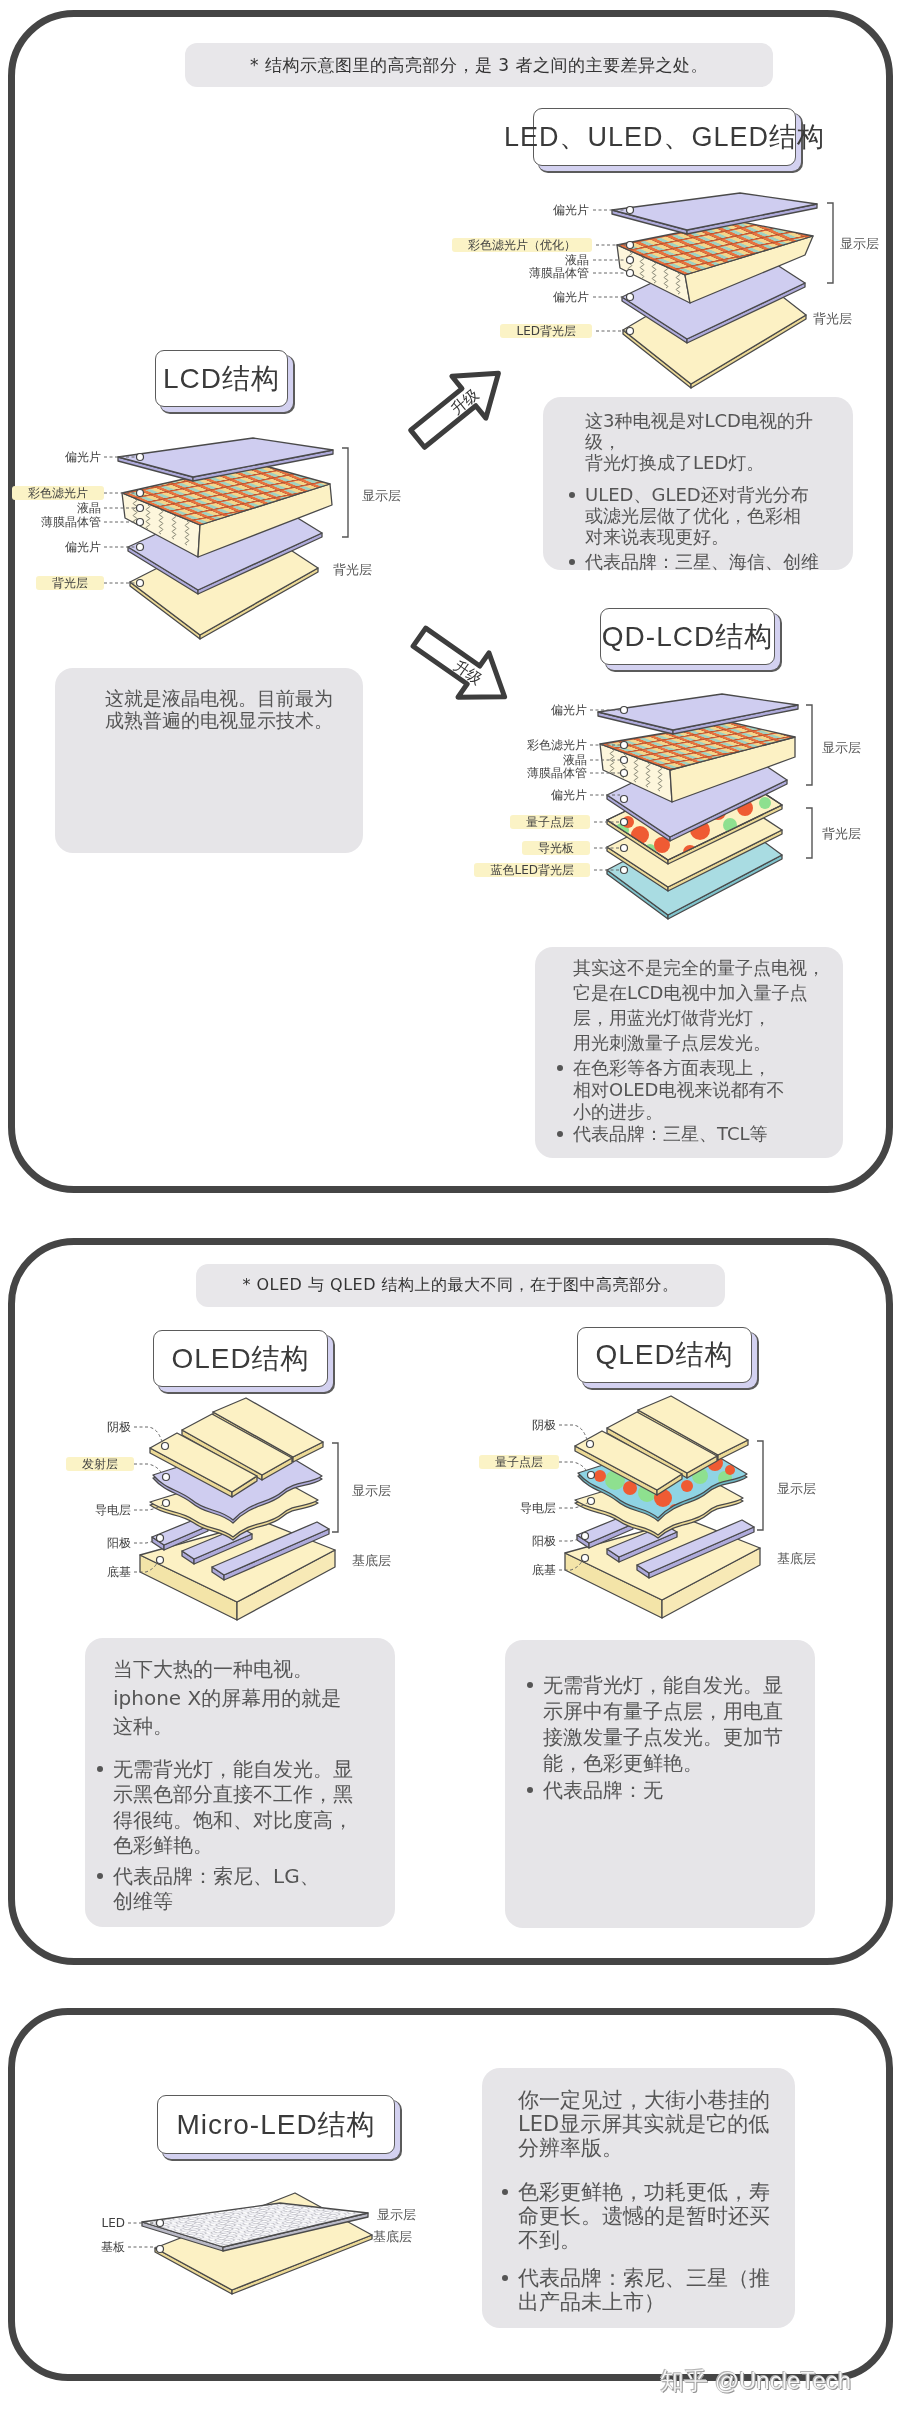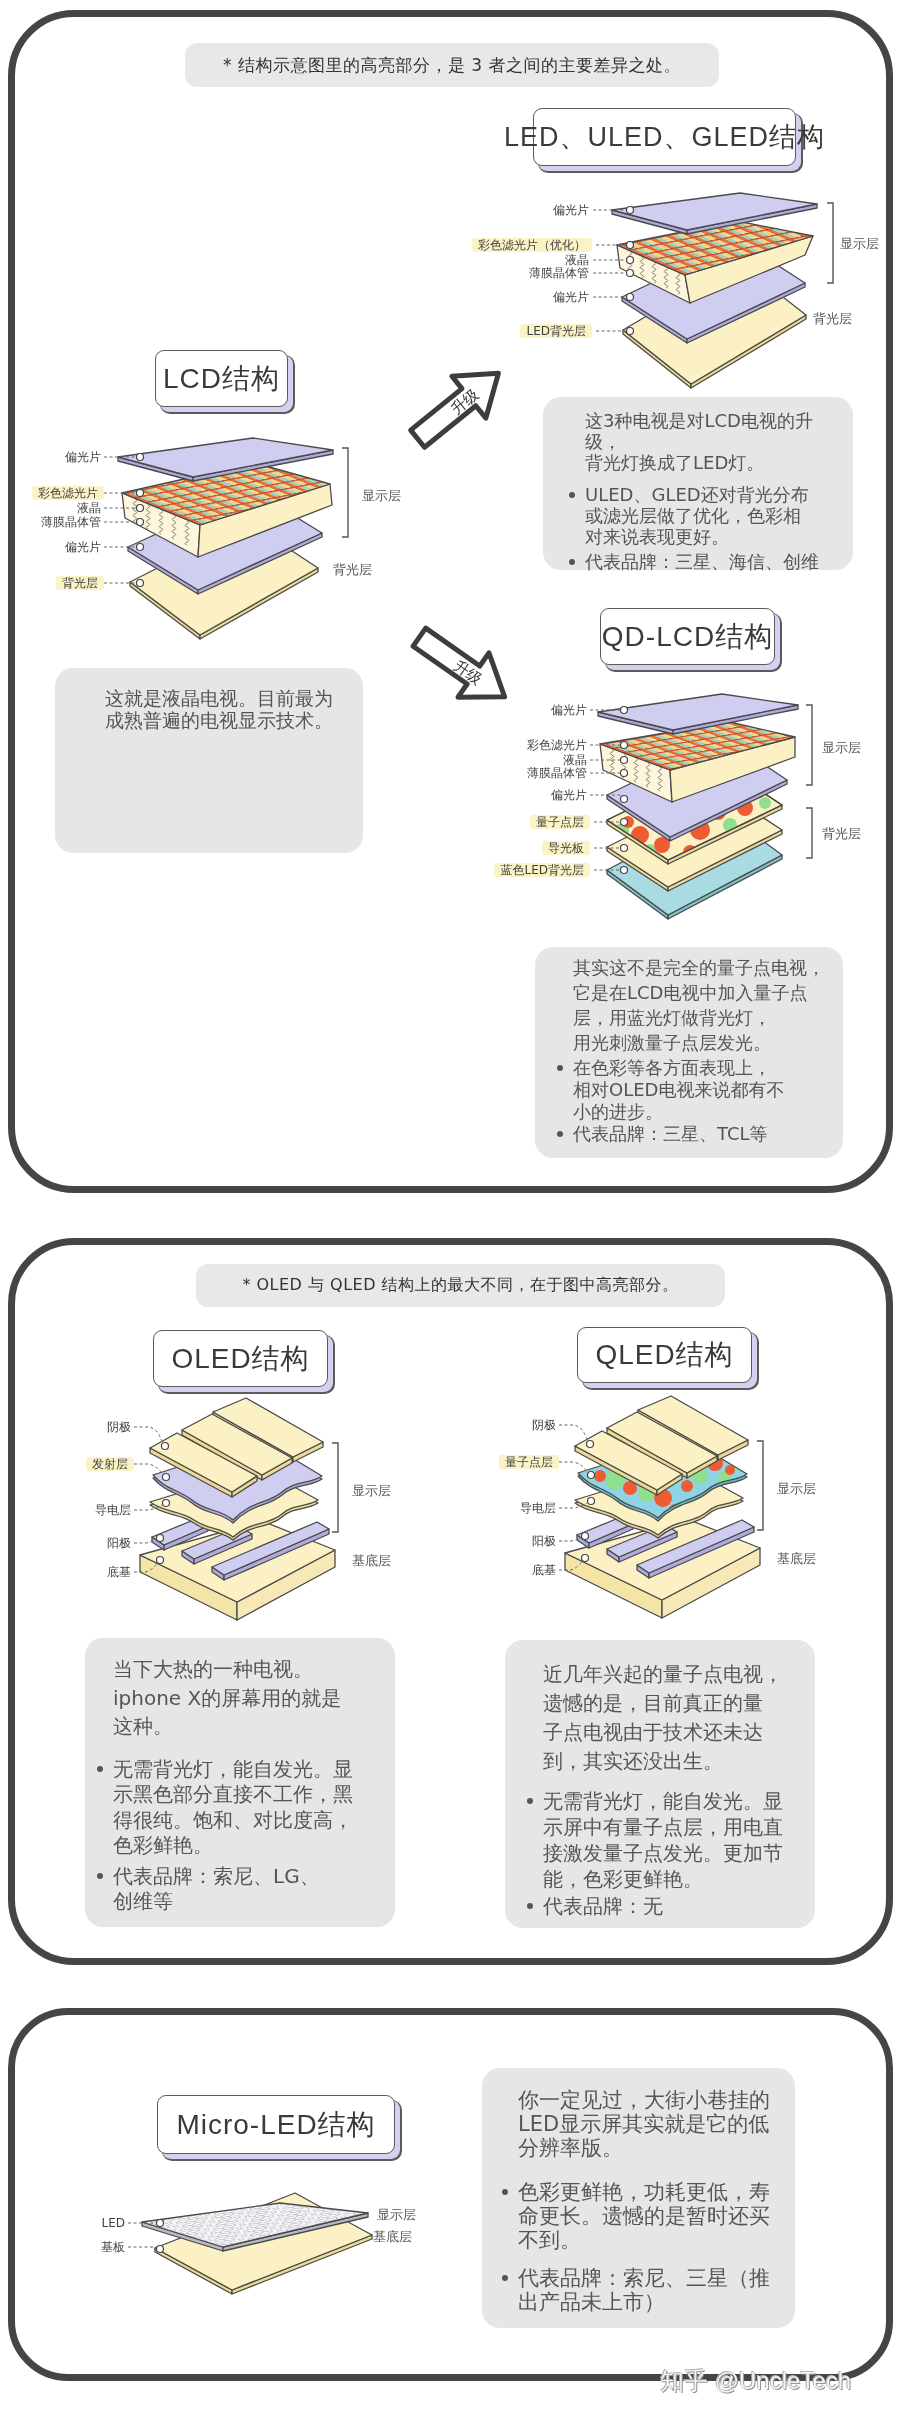--- a/index.html
+++ b/index.html
@@ -22,33 +22,33 @@
   .st { stroke:#4a4a4a; stroke-width:1.3; stroke-linejoin:round; }
   .lav { fill:#cfcdf0; } .lav-d { fill:#aeaadb; }
   .yel { fill:#fcf1c4; } .yel-d { fill:#ecd995; }
   .lc  { fill:#fdf6dc; }
   .blue { fill:#a9dce2; } .blue-d { fill:#7fc3cc; }
   .sq { fill:none; stroke:#7a7a6a; stroke-width:0.9; }
   .lead { fill:none; stroke:#666; stroke-width:1; stroke-dasharray:3 2.5; }
   .dot { fill:#fff; stroke:#444; stroke-width:1.2; }
   .brk { fill:none; stroke:#555; stroke-width:1.4; }
   .lbl { position:absolute; font-size:12px; line-height:14px; color:#3f3f3f; white-space:nowrap; transform:translateY(-50%); }
-  .lbl.hl { background:#fbf3c6; padding:0 6px; border-radius:3px; }
+  .lbl.hl { background:#fbf3c6; padding:0 16px; border-radius:3px; }
   .grp { position:absolute; font-size:13px; line-height:15px; color:#555; white-space:nowrap; transform:translateY(-50%); }
   .wm { position:absolute; font-size:24px; color:#f6f6f6; white-space:nowrap;
         text-shadow: 0 0 1px #777, 1px 1px 0 #999, -1px -1px 0 #bbb; font-family:"Liberation Sans", sans-serif; }
 </style>
 </head>
 <body>
 
 <div class="frame" style="left:8px;top:10px;width:885px;height:1183px;"></div>
 <div class="frame" style="left:8px;top:1238px;width:885px;height:727px;"></div>
 <div class="frame" style="left:8px;top:2008px;width:885px;height:373px;border-radius:60px;"></div>
 
-<div class="note" style="left:185px;top:43px;width:534px;height:44px;font-size:17px;">* 结构示意图里的高亮部分，是 3 者之间的主要差异之处。</div>
+<div class="note" style="left:185px;top:43px;width:588px;height:44px;font-size:17px;">* 结构示意图里的高亮部分，是 3 者之间的主要差异之处。</div>
 <div class="note" style="left:196px;top:1264px;width:529px;height:43px;font-size:16px;">* OLED 与 QLED 结构上的最大不同，在于图中高亮部分。</div>
 
 <div class="tbox" style="left:533px;top:108px;width:263px;height:58px;font-size:27px;">LED、ULED、GLED结构</div>
 <div class="tbox" style="left:155px;top:350px;width:133px;height:57px;font-size:28px;">LCD结构</div>
 <div class="tbox" style="left:600px;top:608px;width:175px;height:57px;font-size:28px;">QD-LCD结构</div>
 <div class="tbox" style="left:153px;top:1330px;width:175px;height:57px;font-size:28px;">OLED结构</div>
 <div class="tbox" style="left:577px;top:1327px;width:175px;height:56px;font-size:28px;">QLED结构</div>
 <div class="tbox" style="left:157px;top:2095px;width:238px;height:59px;font-size:28px;">Micro-LED结构</div>
 
 <div class="desc" style="left:55px;top:668px;width:308px;height:185px;padding:19px 8px 0 50px;font-size:19px;--lh:22px;">
@@ -88,24 +88,20 @@
     <li>无需背光灯，能自发光。显
 示黑色部分直接不工作，黑
 得很纯。饱和、对比度高，
 色彩鲜艳。</li>
     <li style="margin-top:5px;">代表品牌：索尼、LG、
 创维等</li>
   </ul>
 </div>
 
 <div class="desc" style="left:505px;top:1640px;width:310px;height:288px;padding:20px 6px 0 38px;font-size:20px;--lh:26px;">
-  <div class="intro" style="line-height:29px;">近几年兴起的量子点电视，
-遗憾的是，目前真正的量
-子点电视由于技术还未达
-到，其实还没出生。</div>
   <ul style="margin-top:12px;line-height:26px;">
     <li>无需背光灯，能自发光。显
 示屏中有量子点层，用电直
 接激发量子点发光。更加节
 能，色彩更鲜艳。</li>
     <li style="margin-top:1px;">代表品牌：无</li>
   </ul>
 </div>
 
 <div class="desc" style="left:482px;top:2068px;width:313px;height:260px;padding:20px 6px 14px 36px;font-size:21px;--lh:24px;">

